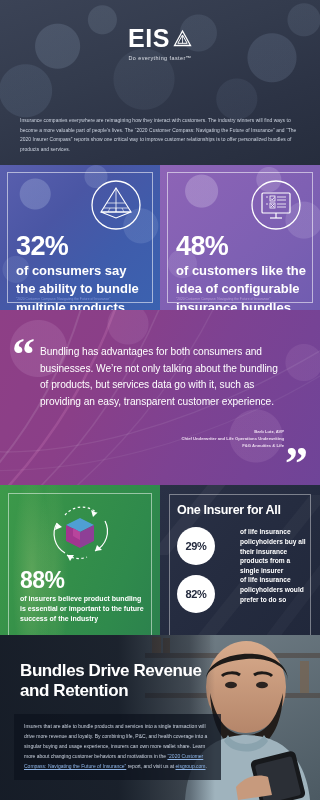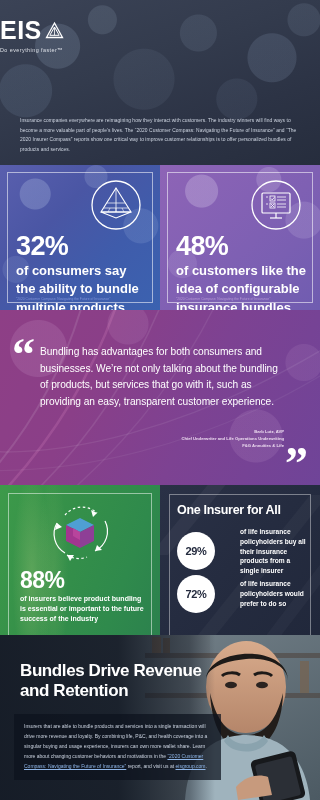--- a/index.html
+++ b/index.html
@@ -19,21 +19,21 @@
       radial-gradient(circle at 18% 28%, rgba(150,170,195,.20) 0 22px, transparent 23px),
       radial-gradient(circle at 32% 12%, rgba(160,180,200,.16) 0 14px, transparent 15px),
       radial-gradient(circle at 8% 55%, rgba(140,165,195,.14) 0 26px, transparent 27px),
       radial-gradient(circle at 62% 20%, rgba(155,175,200,.13) 0 18px, transparent 19px),
       radial-gradient(circle at 85% 35%, rgba(150,170,200,.17) 0 24px, transparent 25px),
       radial-gradient(circle at 95% 12%, rgba(160,180,205,.13) 0 16px, transparent 17px),
       radial-gradient(circle at 74% 60%, rgba(140,160,190,.10) 0 20px, transparent 21px),
       radial-gradient(circle at 45% 48%, rgba(150,170,195,.09) 0 30px, transparent 31px),
       linear-gradient(160deg,#3b4356 0%,#333b4d 40%,#2c3345 70%,#262d3d 100%);
   }
-  .logo-wrap { text-align:left; padding-top:18px; }
+  .logo-wrap { text-align:center; padding-top:26px; }
   .logo-row { display:inline-flex; align-items:center; gap:2px; }
   .logo-txt { color:#fff; font-size:25px; font-weight:bold; letter-spacing:.5px; line-height:1; }
   .logo-mark { width:19px; height:19px; position:relative; margin-left:1px; }
   .tagline { color:#e6e9ef; font-size:5.4px; letter-spacing:.45px; margin-top:4px; opacity:.92; }
   .head-title {
     position:absolute; left:20px; top:68px; right:12px;
     color:#fff; font-size:20px; font-weight:bold; line-height:1.14;
     letter-spacing:-.35px;
   }
   .head-para {
@@ -145,21 +145,21 @@
     text-decoration:underline;
   }
   .navy-frame {
     position:absolute; left:9px; top:9px; right:9px; bottom:9px;
     border:1px solid rgba(255,255,255,.4);
   }
   .navy-title {
     position:absolute; left:17px; top:18px;
     color:#fff; font-size:12.5px; font-weight:bold; letter-spacing:-.3px;
   }
-  .fact { position:absolute; left:17px; display:flex; align-items:center; gap:25px; right:14px; }
+  .fact { position:absolute; left:17px; display:flex; gap:25px; right:14px; }
   .fact.f1 { top:42px; }
   .fact.f2 { top:90px; }
   .circle {
     width:38px; height:38px; min-width:38px; border-radius:50%;
     background:#fff; display:flex; align-items:center; justify-content:center;
     color:#242b3e; font-size:11px; font-weight:bold; letter-spacing:-.3px;
   }
   .fact-txt { color:#fff; font-size:6.6px; font-weight:bold; line-height:1.48; }
   .navy-src {
     position:absolute; left:17px; bottom:12px; right:16px;
@@ -260,21 +260,21 @@
   <div class="quote">
     <svg class="qsvg" viewBox="0 0 320 175" preserveAspectRatio="none">
       <path d="M-20 175 C 40 110, 70 40, 85 -15" stroke="rgba(255,255,255,.11)" stroke-width="2" fill="none"></path>
       <path d="M5 180 C 65 115, 100 45, 120 -15" stroke="rgba(255,170,215,.16)" stroke-width="2.5" fill="none"></path>
       <path d="M35 182 C 100 118, 140 48, 165 -15" stroke="rgba(255,255,255,.09)" stroke-width="1.6" fill="none"></path>
       <path d="M70 182 C 140 120, 190 50, 220 -15" stroke="rgba(255,255,255,.07)" stroke-width="1.4" fill="none"></path>
       <path d="M-30 140 C 60 150, 190 120, 330 35" stroke="rgba(255,255,255,.08)" stroke-width="1.5" fill="none"></path>
       <path d="M-30 160 C 70 165, 200 140, 330 60" stroke="rgba(255,255,255,.06)" stroke-width="1.2" fill="none"></path>
     </svg>
     <div class="qmark-open">“</div>
-    <div class="qtext">Bundling has advantages for both consumers and businesses. We’re not only talking about the bundling of products, but services that go with it, such as providing an easy, transparent customer experience.</div>
+    <div class="qtext">Bundling has advantages for both consumers and businesses. We’re not only talking about the bundling of products, but services data go with it, such as providing an easy, transparent customer experience.</div>
     <div class="qattr">
       <div>Barb Lutz, AVP</div>
       <div>Chief Underwriter and Life Operations Underwriting</div>
       <div>F&amp;G Annuities &amp; Life</div>
     </div>
     <div class="qmark-close">”</div>
   </div>
 
   <div class="row3">
 
@@ -308,21 +308,21 @@
         <path d="M95 165 L175 60 L190 60 L110 165 Z" fill="rgba(255,255,255,.03)"></path>
       </svg>
       <div class="navy-frame"></div>
       <div class="navy-title">One Insurer for All</div>
 
       <div class="fact f1">
         <div class="circle">29%</div>
         <div class="fact-txt">of life insurance policyholders buy all their insurance products from a single insurer</div>
       </div>
       <div class="fact f2">
-        <div class="circle">72%</div>
+        <div class="circle">82%</div>
         <div class="fact-txt">of life insurance policyholders would prefer to do so</div>
       </div>
 
       <div class="navy-src"><span>Sourced from </span><u>“2020 Customer Compass: Navigating the Future of Insurance”</u><span> survey data.</span></div>
     </div>
   </div>
 
   <div class="footer">
     <svg class="photo" viewBox="0 0 320 165" preserveAspectRatio="none">
       <defs>

